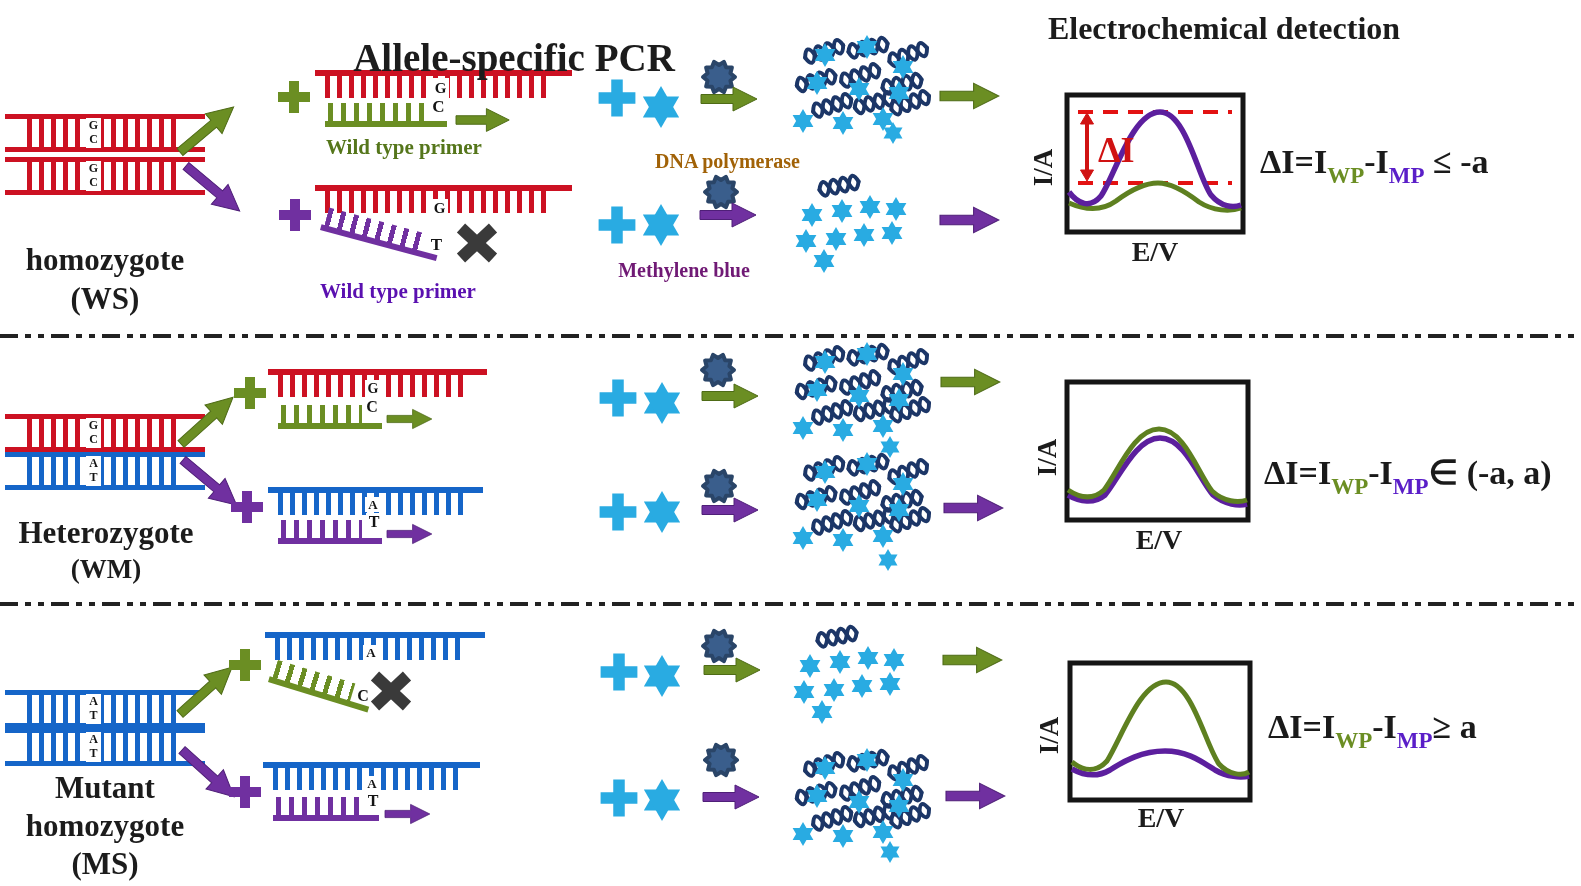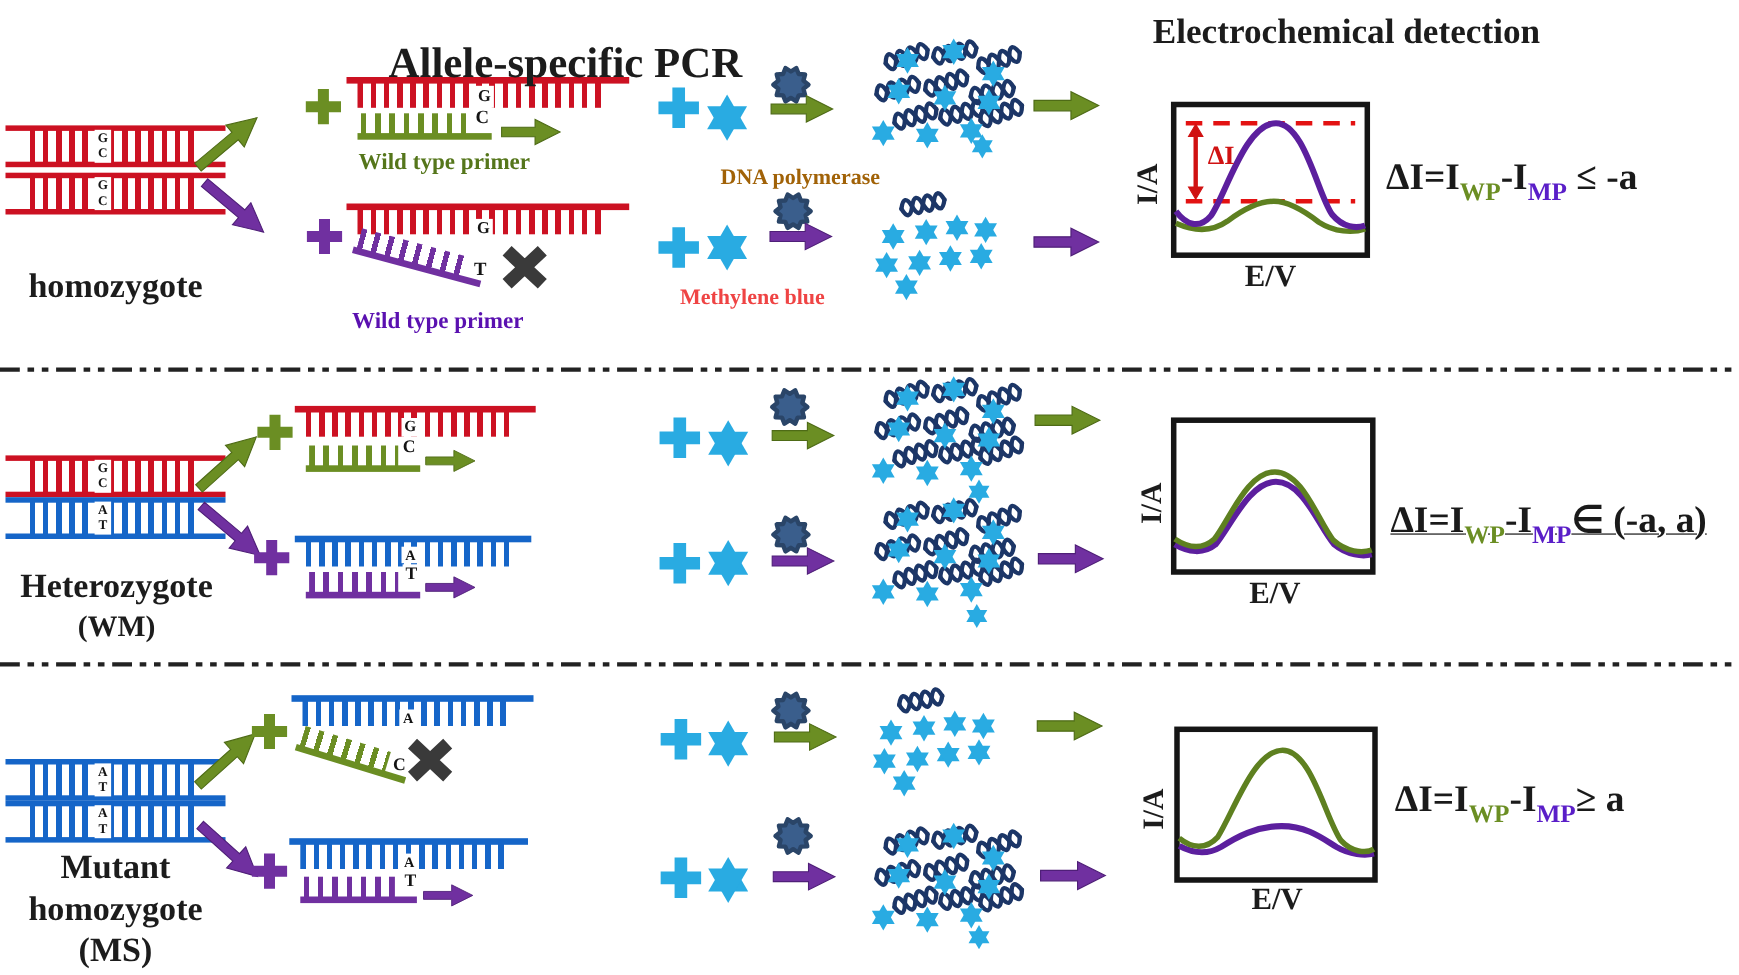--- a/index.html
+++ b/index.html
@@ -337,43 +337,44 @@
       <span>A</span>
     </div>
   <div class="bases" style="left:365px;top:792px;width:16px;height:18px;font-size:16px;line-height:18px;">
       <span>T</span>
     </div>
 
   <div class="txt ctr" style="left:322px;top:4px;width:384px;font-size:39px;margin-top:31px;">Allele-specific PCR</div>
   <div class="txt ctr" style="left:1024px;top:10px;width:400px;font-size:32px;">Electrochemical detection</div>
 
   <div class="txt ctr" style="left:5px;top:242px;width:200px;font-size:31px;">homozygote</div>
+  <div class="txt ctr" style="left:5px;top:281px;width:200px;font-size:31px;">(WS)</div>
   <div class="txt" style="left:326px;top:135px;font-size:21px;color:#55761B;">Wild type primer</div>
   <div class="txt" style="left:320px;top:279px;font-size:21px;color:#5a10b0;">Wild type primer</div>
   <div class="txt ctr" style="left:640px;top:150px;width:175px;font-size:20px;color:#a16207;">DNA polymerase</div>
-  <div class="txt ctr" style="left:608px;top:259px;width:152px;font-size:20px;color:#ef4444;">Methylene blue</div>
+  <div class="txt ctr" style="left:608px;top:259px;width:152px;font-size:20px;color:#701a75;">Methylene blue</div>
 
   <div class="txt ctr" style="left:0px;top:515px;width:212px;font-size:31px;">Heterozygote</div>
   <div class="txt ctr" style="left:0px;top:554px;width:212px;font-size:27px;">(WM)</div>
 
   <div class="txt ctr" style="left:5px;top:770px;width:200px;font-size:31px;">Mutant</div>
   <div class="txt ctr" style="left:5px;top:808px;width:200px;font-size:31px;">homozygote</div>
   <div class="txt ctr" style="left:5px;top:846px;width:200px;font-size:31px;">(MS)</div>
 
   <div class="txt ctr ylab" style="left:1012px;top:152px;width:62px;font-size:27px;">I/A</div>
   <div class="txt ctr" style="left:1120px;top:236px;width:70px;font-size:28px;">E/V</div>
-  <div class="txt" style="left:1098px;top:129px;font-size:24px;color:#D01212;">ΔI</div>
+  <div class="txt" style="left:1098px;top:129px;font-size:36px;color:#D01212;">ΔI</div>
   <div class="txt ctr ylab" style="left:1016px;top:442px;width:62px;font-size:27px;">I/A</div>
   <div class="txt ctr" style="left:1124px;top:524px;width:70px;font-size:28px;">E/V</div>
   <div class="txt ctr ylab" style="left:1018px;top:720px;width:62px;font-size:27px;">I/A</div>
   <div class="txt ctr" style="left:1126px;top:802px;width:70px;font-size:28px;">E/V</div>
 
   <div class="formula" style="left:1260px;top:143px;text-align:center;">
     <span class="fm">ΔI=I</span><span class="fs g">WP</span><span class="fm">-I</span><span class="fs p">MP</span><span class="fm"> ≤ -a</span>
   </div>
-  <div class="formula" style="left:1264px;top:452px;text-decoration:underline;">
+  <div class="formula" style="left:1264px;top:452px;">
     <span class="fm">ΔI=I</span><span class="fs g">WP</span><span class="fm">-I</span><span class="fs p">MP</span><span class="fm">∈ (-a, a)</span>
   </div>
   <div class="formula" style="left:1268px;top:708px;">
     <span class="fm">ΔI=I</span><span class="fs g">WP</span><span class="fm">-I</span><span class="fs p">MP</span><span class="fm">≥ a</span>
   </div>
 
 </div>
 
 </body></html>

